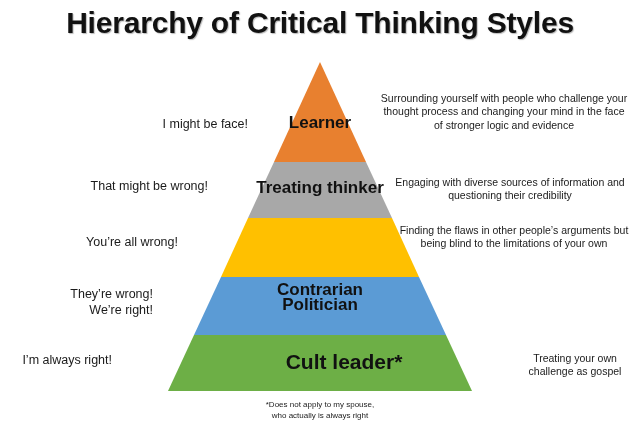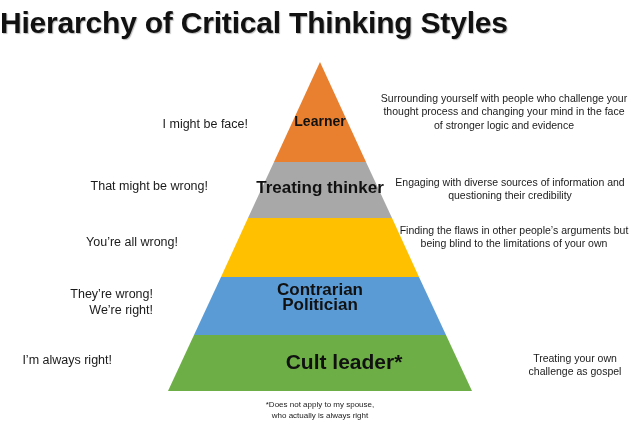--- a/index.html
+++ b/index.html
@@ -21,21 +21,21 @@
     height: 433px;
     background: #ffffff;
   }
 
   
   #title {
     position: absolute;
     left: 0;
     top: 6px;
     width: 640px;
-    text-align: left;
+    text-align: center;
     font-size: 30px;
     font-weight: bold;
     color: #111111;
     letter-spacing: -0.2px;
     text-shadow: 1px 1px 1px rgba(130,130,130,0.55);
     white-space: nowrap;
   }
 
   
   #pyramid {
@@ -48,21 +48,21 @@
 
   .tier-label {
     position: absolute;
     width: 640px;
     left: 0;
     text-align: center;
     font-weight: bold;
     color: #111111;
     white-space: nowrap;
   }
-  #label-learner          { top: 113px; font-size: 14px; }
+  #label-learner          { top: 113px; font-size: 17px; }
   #label-critical-thinker { top: 178px; font-size: 17px; }
   #label-contrarian       { top: 235px; font-size: 17px; margin-top: 45px; }
   #label-politician       { top: 295px; font-size: 17px; }
   #label-cult-leader      { top: 350px; font-size: 21px; margin-left: 24px; }
 
   
   .side-note {
     position: absolute;
     color: #1a1a1a;
     line-height: 1.28;

